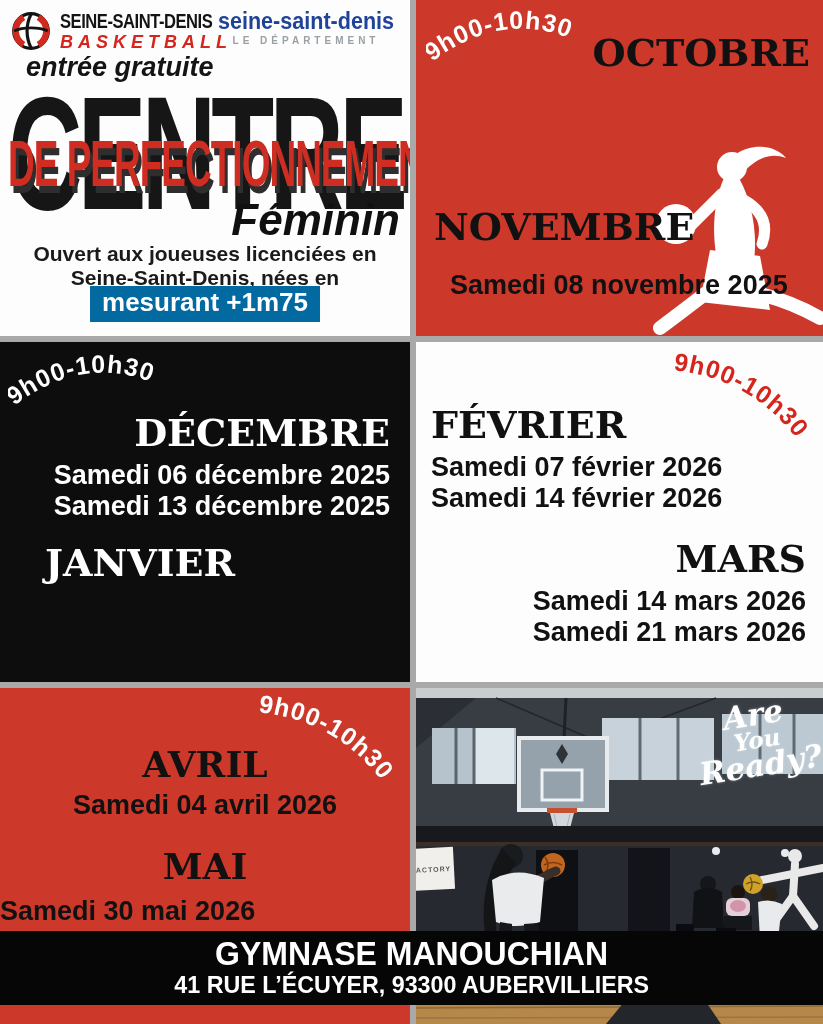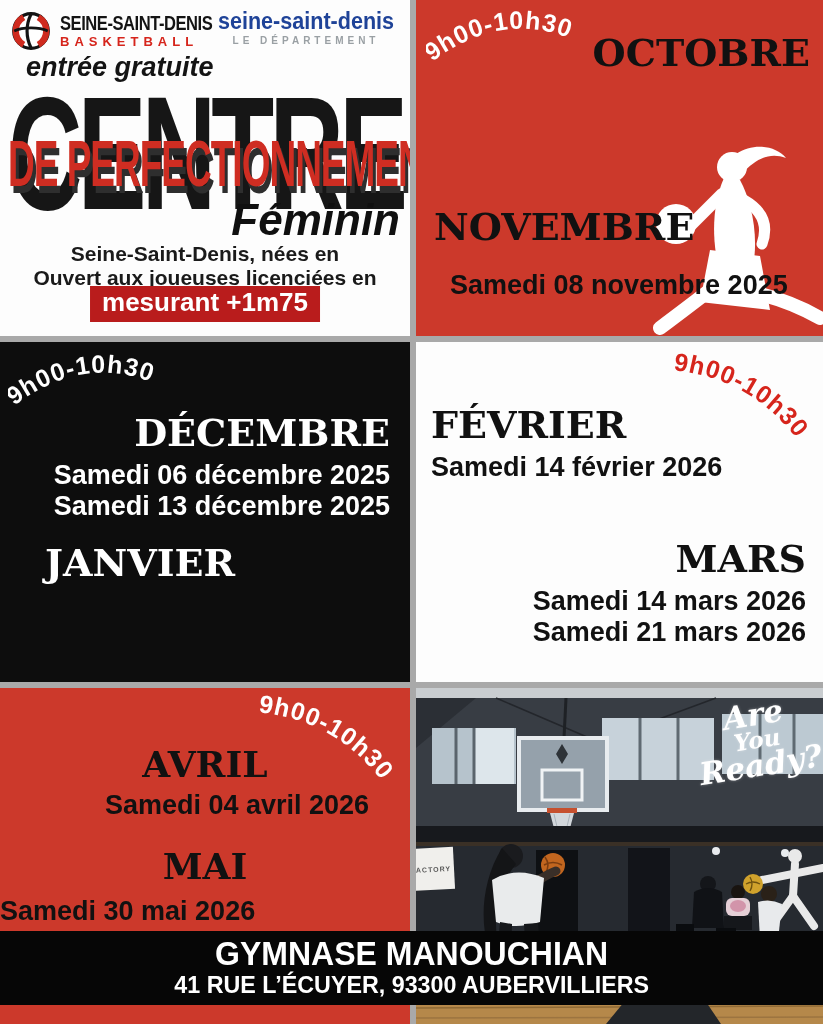--- a/index.html
+++ b/index.html
@@ -12,41 +12,41 @@
   .q-mr{left:416px;top:342px;width:407px;height:340px;background:#fdfdfd;}
   .q-bl{left:0;top:688px;width:410px;height:336px;background:#cc392b;}
   .q-br{left:416px;top:688px;width:407px;height:336px;background:#1d2025;}
 
   
   .logo-row{position:absolute;top:8px;left:10px;width:396px;height:52px;}
   .club-logo{position:absolute;left:0;top:2px;display:flex;align-items:center;}
   .club-text{margin-left:8px;line-height:1;}
   .club-l1{font-weight:bold;font-size:18px;letter-spacing:-0.5px;color:#141414;
            transform:scale(0.92,1.15);transform-origin:0 50%;white-space:nowrap;}
-  .club-l2{font-weight:bold;font-size:13px;letter-spacing:5px;color:#d6251c;margin-top:3px;white-space:nowrap;}
+  .club-l2{font-weight:bold;font-size:18px;letter-spacing:5px;color:#d6251c;margin-top:3px;white-space:nowrap;font-style:italic;}
   .dept-logo{position:absolute;left:196px;top:2px;width:200px;text-align:center;line-height:1;}
   .dept-l1{font-weight:bold;font-size:22px;letter-spacing:0px;color:#1f4398;white-space:nowrap;
            transform:scale(0.98,1.05);transform-origin:50% 0;}
   .dept-l2{font-size:10px;letter-spacing:4px;color:#9aa0a4;margin-top:4px;font-weight:bold;}
   .free-entry{position:absolute;left:26px;top:52px;font-style:italic;font-weight:bold;
               font-size:27px;color:#141414;}
   .title-wrap{position:absolute;left:4px;top:58px;width:442px;height:160px;}
   .centre{position:absolute;left:4px;top:16px;font-weight:bold;font-size:132px;line-height:1;
           letter-spacing:-6px;color:#161616;white-space:nowrap;
           transform:scale(0.78,1.22);transform-origin:0 0;}
   .overlay-red{position:absolute;left:4px;top:74px;width:402px;text-align:center;font-weight:bold;
                font-size:37px;line-height:1;letter-spacing:-1px;color:#cf2d22;white-space:nowrap;
                transform:scaleY(1.75);transform-origin:center top;
                text-shadow:3px 4px 0 #2e2e2e;}
   .feminin{position:absolute;right:10px;top:198px;font-style:italic;font-weight:bold;
            font-size:44px;color:#101010;line-height:1;}
   .eligibility{position:absolute;left:0;top:242px;width:410px;text-align:center;
                font-weight:bold;font-size:21px;line-height:1.12;color:#1a1a1a;}
   .badge{position:absolute;left:50%;top:286px;transform:translateX(-50%);
-         background:#b91c1c;color:#fff;font-weight:bold;font-size:26px;
+         background:#0369a1;color:#fff;font-weight:bold;font-size:26px;
          padding:1px 12px 4px;white-space:nowrap;}
 
   
   .month{position:absolute;font-family:"DejaVu Serif",serif;font-weight:bold;font-size:38px;
          line-height:1;letter-spacing:0px;z-index:3;white-space:nowrap;}
   .dates{position:absolute;font-weight:bold;font-size:27px;line-height:1.13;z-index:3;white-space:nowrap;}
   .q-tr .month,.q-tr .dates,.q-bl .month,.q-bl .dates,.q-mr .month,.q-mr .dates{color:#111;}
   .q-ml .month,.q-ml .dates{color:#fff;}
   .arc-svg{position:absolute;z-index:4;}
 
@@ -100,22 +100,22 @@
 
     <div class="free-entry">entrée gratuite</div>
 
     <div class="title-wrap">
       <div class="centre">CENTRE</div>
       <div class="overlay-red">DE PERFECTIONNEMENT</div>
     </div>
     <div class="feminin">Féminin</div>
 
     <div class="eligibility">
+      <div>Ouvert aux joueuses licenciées en</div>
       <div>Seine-Saint-Denis, nées en</div>
-      <div>Ouvert aux joueuses licenciées en</div>
       <div>2013, 2014, 2015</div>
     </div>
     <div class="badge">mesurant +1m75</div>
   </section>
 
   <section class="quad q-tr">
     <svg class="arc-svg" style="left:10px;top:4px;" width="162" height="66" viewBox="0 0 162 66">
       <defs>
           <path id="arcTR" d="M6,58 Q80,2 156,40" fill="none"></path>
         </defs>
@@ -168,20 +168,21 @@
       <defs>
           <path id="arcMR" d="M8,18 Q96,28 142,102" fill="none"></path>
         </defs>
       <text font-family="Liberation Sans, sans-serif" font-weight="bold" font-size="25" fill="#d6251c" letter-spacing="1">
         <textPath href="#arcMR" xlink:href="#arcMR">9h00-10h30</textPath>
       </text>
     </svg>
 
     <div class="month" style="top:64px;left:15px;">FÉVRIER</div>
     <div class="dates" style="top:110px;left:15px;">
+      <div>Samedi 07 février 2026</div>
       <div>Samedi 14 février 2026</div>
     </div>
 
     <div class="month" style="top:198px;right:17px;">MARS</div>
     <div class="dates" style="top:244px;right:17px;text-align:right;">
       <div>Samedi 14 mars 2026</div>
       <div>Samedi 21 mars 2026</div>
     </div>
   </section>
 
@@ -189,21 +190,21 @@
     <svg class="arc-svg" style="right:8px;top:6px;" width="152" height="114" viewBox="0 0 152 114">
       <defs>
           <path id="arcBL" d="M8,18 Q96,28 142,102" fill="none"></path>
         </defs>
       <text font-family="Liberation Sans, sans-serif" font-weight="bold" font-size="25" fill="#ffffff" letter-spacing="1">
         <textPath href="#arcBL" xlink:href="#arcBL">9h00-10h30</textPath>
       </text>
     </svg>
 
     <div class="month" style="top:58px;left:0;width:410px;text-align:center;font-size:36px;">AVRIL</div>
-    <div class="dates" style="top:102px;left:0;width:410px;text-align:center;padding-left:32px;">Samedi 04 avril 2026</div>
+    <div class="dates" style="top:102px;left:0;width:410px;text-align:center;">Samedi 04 avril 2026</div>
 
     <div class="month" style="top:160px;left:0;width:410px;text-align:center;font-size:36px;">MAI</div>
     <div class="dates" style="top:208px;left:0;width:410px;text-align:left;">Samedi 30 mai 2026</div>
   </section>
 
   <section class="quad q-br">
     <svg class="photo-svg" width="407" height="336" viewBox="0 0 407 336">
 
       <rect x="0" y="0" width="407" height="12" fill="#c9cdd0"></rect>
 

